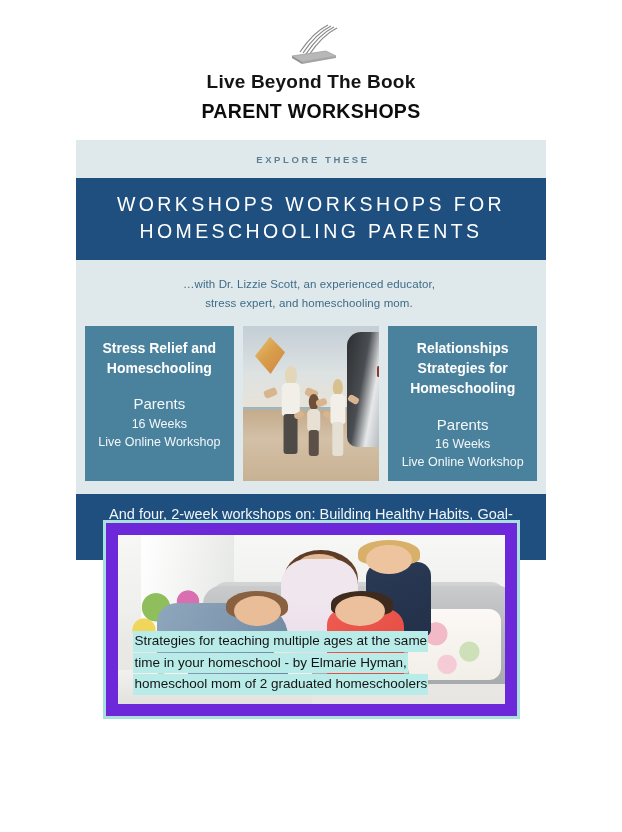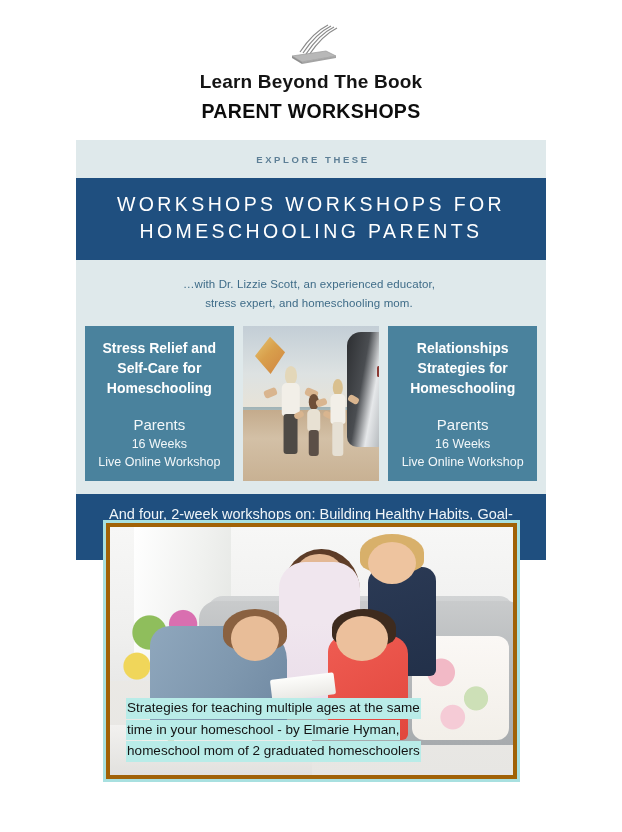--- a/index.html
+++ b/index.html
@@ -189,25 +189,25 @@
     font-size: 14.5px;
     line-height: 1.5;
   }
 
   
   .featured {
     position: absolute;
     left: 103px;
     top: 520px;
     width: 417px;
-    height: 262px;
+    height: 199px;
     box-sizing: border-box;
     border: 3px solid #a8e0e0;
-    background: #a16207;
-    padding: 4px;
+    background: #6d28d9;
+    padding: 12px;
   }
   .featured-inner {
     position: relative;
     width: 100%;
     height: 100%;
     overflow: hidden;
     background: linear-gradient(180deg,#f3f3f1 0%, #eceae6 45%, #e7e6e3 100%);
   }
   .liv-wall { position:absolute; left:0; top:0; right:0; height:62%;
     background: linear-gradient(180deg,#f7f7f6 0%, #efefee 70%, #e9e9e8 100%); }
@@ -295,21 +295,21 @@
     <g fill="none" stroke="#8a8a8a" stroke-width="1.2">
       <path d="M30 30 C 38 18, 48 8, 58 3"></path>
       <path d="M33 31 C 41 19, 51 9, 61 4"></path>
       <path d="M36 32 C 44 20, 54 10, 64 5"></path>
       <path d="M39 33 C 47 21, 57 11, 67 6"></path>
     </g>
     <polygon points="22,34 56,29 66,34 32,40" fill="#b8b8b8" stroke="#9a9a9a" stroke-width="0.7"></polygon>
     <polygon points="22,34 32,40 32,42 22,36" fill="#8f8f8f"></polygon>
     <polygon points="32,40 66,34 66,36 32,42" fill="#a3a3a3"></polygon>
   </svg>
-  <div class="brand-name">Learn Beyond The Book</div>
+  <div class="brand-name">Live Beyond The Book</div>
   <div class="brand-sub">PARENT WORKSHOPS</div>
 </div>
 
 <div class="promo-panel">
 
   <div class="eyebrow">EXPLORE THESE</div>
 
   <div class="headline-band">
     <div class="line">WORKSHOPS WORKSHOPS FOR</div>
     <div class="line">HOMESCHOOLING PARENTS</div>
@@ -318,21 +318,20 @@
   <div class="byline">
     <div class="line">…with Dr. Lizzie Scott, an experienced educator,</div>
     <div class="line">stress expert, and homeschooling mom.</div>
   </div>
 
   <div class="cards-row">
 
     <div class="workshop-card">
       <div class="title">
         <div>Stress Relief and</div>
-        <div>Self-Care for</div>
         <div>Homeschooling</div>
       </div>
       <div class="audience">Parents</div>
       <div class="duration">16 Weeks</div>
       <div class="format">Live Online Workshop</div>
     </div>
 
     <div class="beach-photo">
       <div class="beach-sky"></div>
       <div class="beach-sea"></div>

